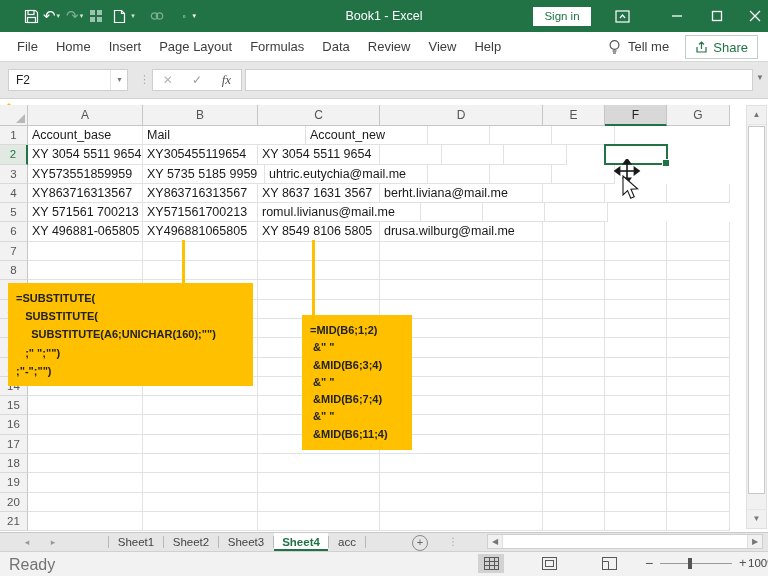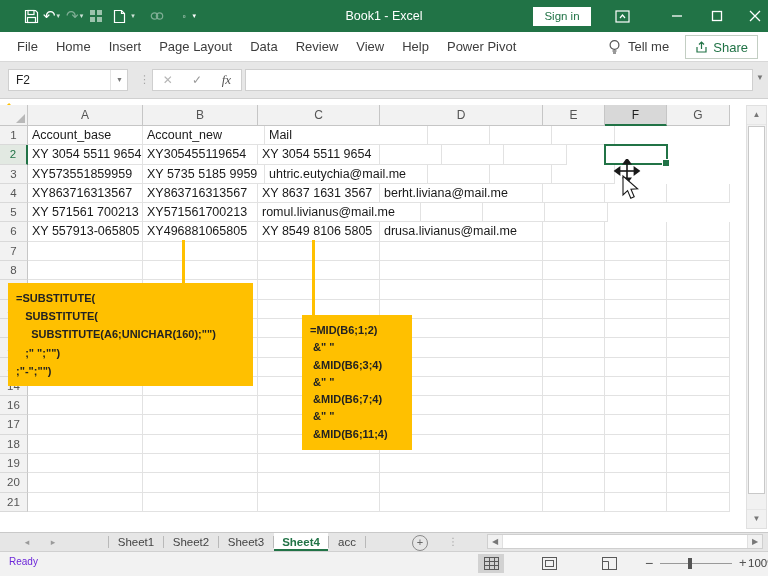--- a/index.html
+++ b/index.html
@@ -85,21 +85,21 @@
   .stab.small{min-width:36px;}
   #newsheet{margin-left:46px;margin-top:2px;width:14px;height:14px;border:1px solid #8a8a8a;border-radius:50%;
             color:#666;font-size:11px;line-height:13px;text-align:center;}
   #tdots{margin-left:20px;color:#a5a5a5;font-size:10px;line-height:18px;}
   #hscroll{position:absolute;left:487px;top:534px;width:276px;height:15px;background:#fff;border:1px solid #cfcfcf;box-sizing:border-box;}
   .hbtn{position:absolute;top:0;width:14px;height:13px;text-align:center;color:#777;font-size:8px;line-height:13px;background:#f1f1f1;}
   #hs-left{left:0;border-right:1px solid #e0e0e0;}
   #hs-right{right:0;border-left:1px solid #e0e0e0;}
   
   #statusbar{position:absolute;left:0;top:551px;width:768px;height:25px;background:#f2f2f2;border-top:1px solid #d0d0d0;box-sizing:border-box;}
-  #status-text{position:absolute;left:9px;top:4px;font-size:10px;color:#6d28d9;}
+  #status-text{position:absolute;left:9px;top:4px;font-size:16px;color:#737373;}
   .viewicon{position:absolute;top:2px;width:26px;height:19px;display:flex;align-items:center;justify-content:center;}
   .viewicon.sel{background:#d2d2d2;}
   #zoomout{position:absolute;left:645px;top:3px;color:#555;font-size:14px;}
   #zoomtrack{position:absolute;left:660px;top:11px;width:72px;height:1px;background:#9a9a9a;}
   #zoomhandle{position:absolute;left:688px;top:6px;width:4px;height:11px;background:#555;}
   #zoomin{position:absolute;left:739px;top:3px;color:#555;font-size:13px;}
   #zoomlevel{position:absolute;left:748px;top:5px;font-size:11.5px;color:#444;}
 </style>
 </head>
 <body>
@@ -167,25 +167,25 @@
         </svg>
     </div>
   </div>
 
   <div id="ribbonrow">
     <div id="rtabs">
         <span class="rtab">File</span>
         <span class="rtab">Home</span>
         <span class="rtab">Insert</span>
         <span class="rtab">Page Layout</span>
+        <span class="rtab">Formulas</span>
         <span class="rtab">Data</span>
         <span class="rtab">Review</span>
         <span class="rtab">View</span>
         <span class="rtab">Help</span>
-        <span class="rtab">Power Pivot</span>
       </div>
     <div id="tellme">
       <svg width="13" height="16" viewBox="0 0 13 16">
           <circle cx="6.5" cy="6" r="4.4" fill="none" stroke="#555" stroke-width="1.2"></circle>
           <line x1="4.5" y1="12" x2="8.5" y2="12" stroke="#555" stroke-width="1.2"></line>
           <line x1="5" y1="14" x2="8" y2="14" stroke="#555" stroke-width="1.2"></line>
         </svg>
       <span>Tell me</span>
     </div>
     <div id="sharebtn">
@@ -220,22 +220,22 @@
         <div class="colhdr" style="width: 122px;">C</div>
         <div class="colhdr" style="width: 163px;">D</div>
         <div class="colhdr" style="width: 62px;">E</div>
         <div class="colhdr sel" style="width: 62px;">F</div>
         <div class="colhdr" style="width: 63px;">G</div>
       </div>
     <div id="gridrows">
         <div class="grow">
           <div class="rowhdr">1</div>
           <div class="cell" style="width: 115px;">Account_base</div>
+          <div class="cell" style="width: 163px;">Mail</div>
           <div class="cell" style="width: 122px;">Account_new</div>
-          <div class="cell" style="width: 163px;">Mail</div>
           <div class="cell" style="width: 62px;"></div>
           <div class="cell" style="width: 62px;"></div>
           <div class="cell" style="width: 63px;"></div>
         </div>
         <div class="grow">
           <div class="rowhdr sel">2</div>
           <div class="cell" style="width: 115px;">XY 3054 5511 9654</div>
           <div class="cell" style="width: 115px;">XY305455119654</div>
           <div class="cell" style="width: 122px;">XY 3054 5511 9654</div>
           <div class="cell" style="width: 62px;"></div>
@@ -265,24 +265,24 @@
           <div class="rowhdr">5</div>
           <div class="cell" style="width: 115px;">XY 571561 700213</div>
           <div class="cell" style="width: 115px;">XY571561700213</div>
           <div class="cell" style="width: 163px;">romul.livianus@mail.me</div>
           <div class="cell" style="width: 62px;"></div>
           <div class="cell" style="width: 62px;"></div>
           <div class="cell" style="width: 63px;"></div>
         </div>
         <div class="grow">
           <div class="rowhdr">6</div>
-          <div class="cell" style="width: 115px;">XY 557913-065805</div>
+          <div class="cell" style="width: 115px;">XY 496881-065805</div>
           <div class="cell" style="width: 115px;">XY496881065805</div>
           <div class="cell" style="width: 122px;">XY 8549 8106 5805</div>
-          <div class="cell" style="width: 163px;">drusa.livianus@mail.me</div>
+          <div class="cell" style="width: 163px;">drusa.wilburg@mail.me</div>
           <div class="cell" style="width: 62px;"></div>
           <div class="cell" style="width: 62px;"></div>
           <div class="cell" style="width: 63px;"></div>
         </div>
         <div class="grow">
           <div class="rowhdr">7</div>
           <div class="cell" style="width: 115px;"></div>
           <div class="cell" style="width: 115px;"></div>
           <div class="cell" style="width: 122px;"></div>
           <div class="cell" style="width: 163px;"></div>
@@ -345,20 +345,30 @@
           <div class="cell" style="width: 115px;"></div>
           <div class="cell" style="width: 115px;"></div>
           <div class="cell" style="width: 122px;"></div>
           <div class="cell" style="width: 163px;"></div>
           <div class="cell" style="width: 62px;"></div>
           <div class="cell" style="width: 62px;"></div>
           <div class="cell" style="width: 63px;"></div>
         </div>
         <div class="grow">
           <div class="rowhdr">14</div>
+          <div class="cell" style="width: 115px;"></div>
+          <div class="cell" style="width: 115px;"></div>
+          <div class="cell" style="width: 122px;"></div>
+          <div class="cell" style="width: 163px;"></div>
+          <div class="cell" style="width: 62px;"></div>
+          <div class="cell" style="width: 62px;"></div>
+          <div class="cell" style="width: 63px;"></div>
+        </div>
+        <div class="grow">
+          <div class="rowhdr">15</div>
           <div class="cell" style="width: 115px;"></div>
           <div class="cell" style="width: 115px;"></div>
           <div class="cell" style="width: 122px;"></div>
           <div class="cell" style="width: 163px;"></div>
           <div class="cell" style="width: 62px;"></div>
           <div class="cell" style="width: 62px;"></div>
           <div class="cell" style="width: 63px;"></div>
         </div>
         <div class="grow">
           <div class="rowhdr">16</div>

